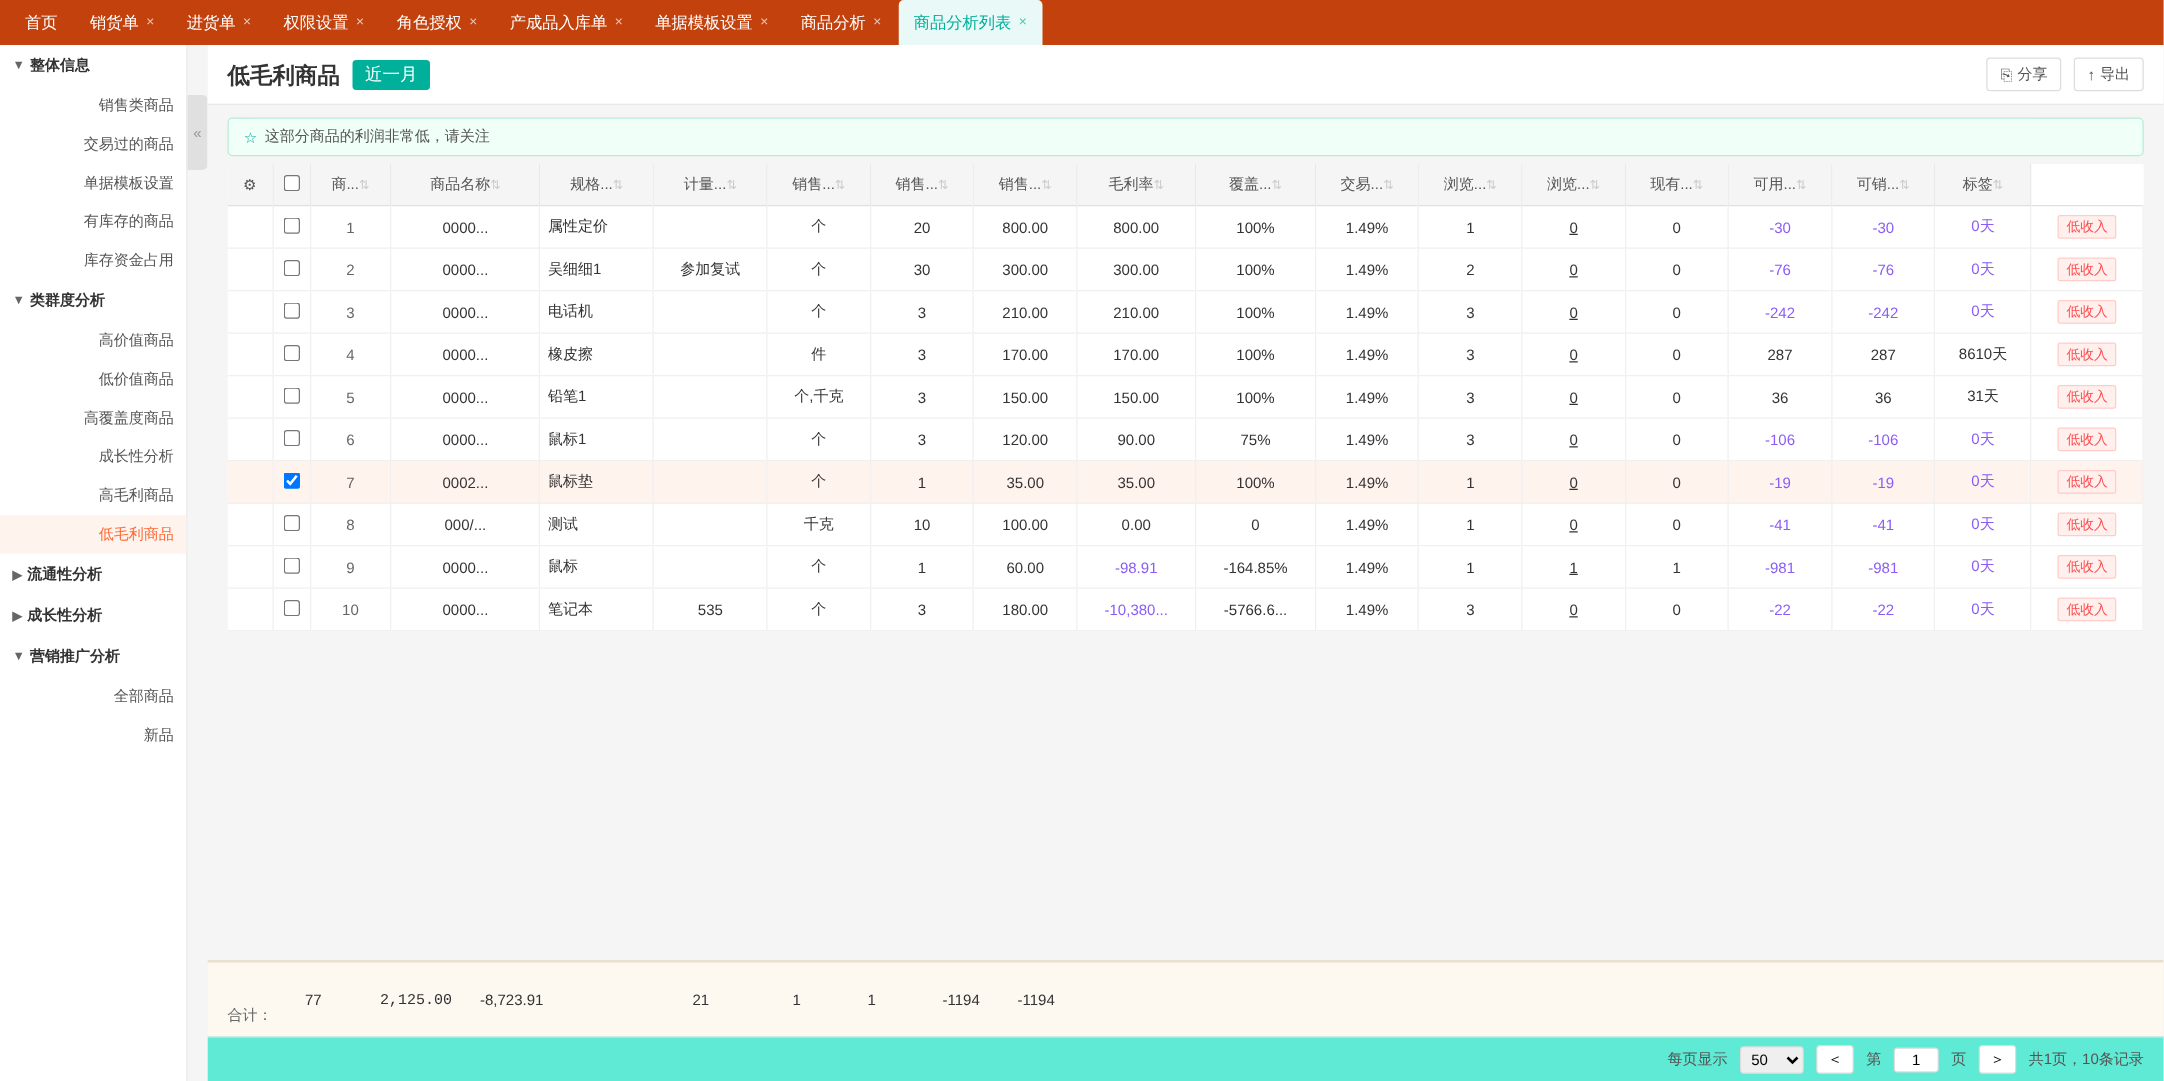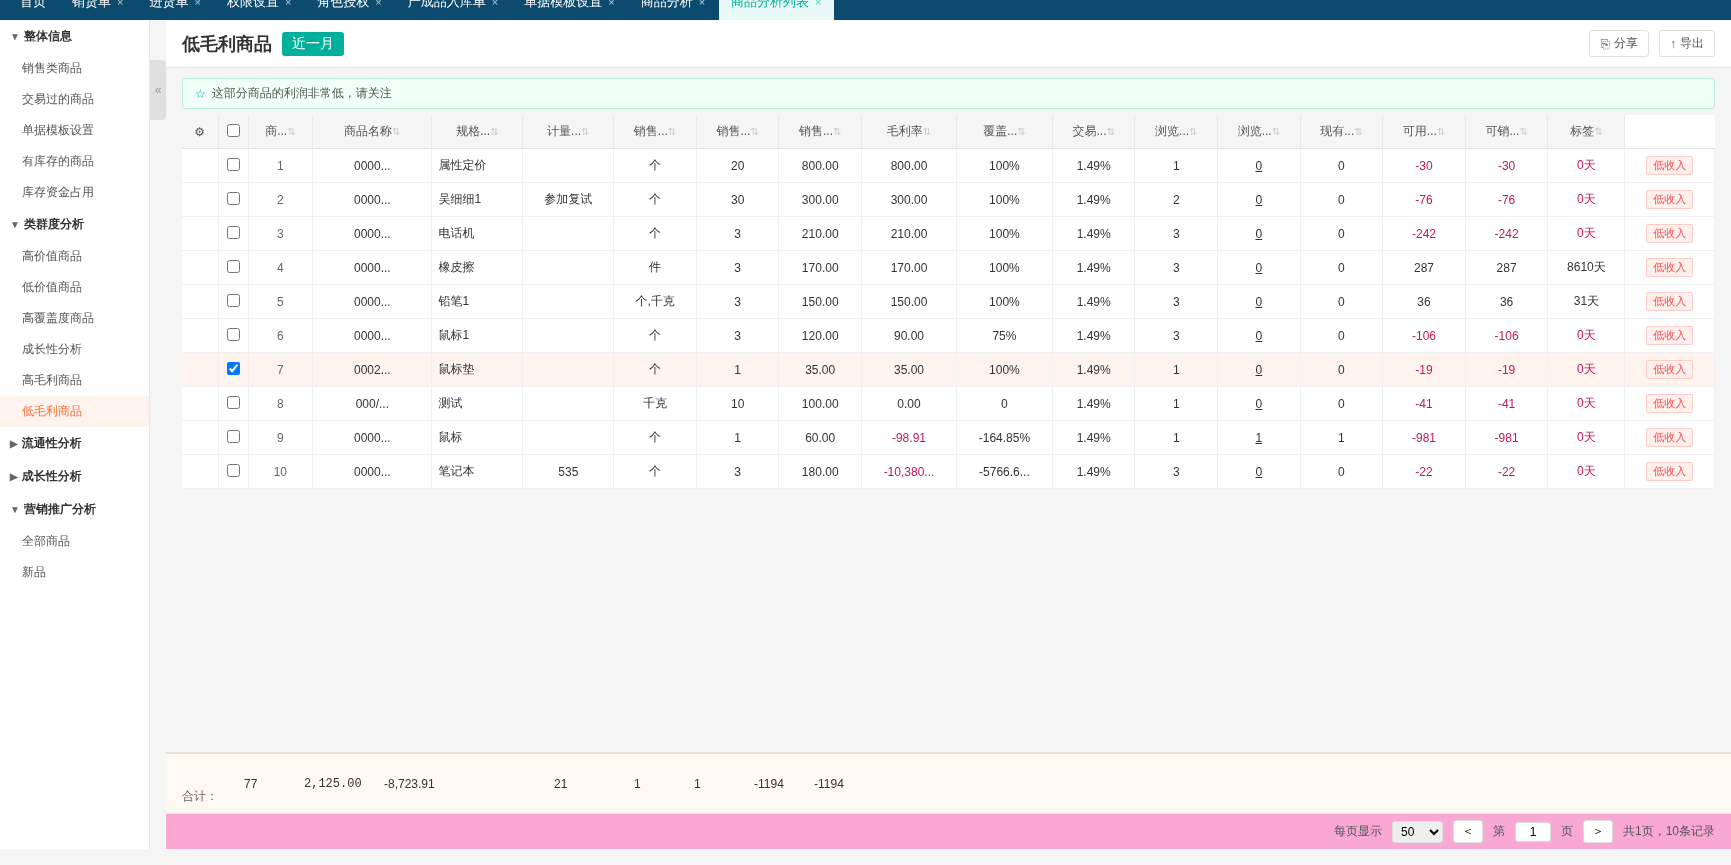--- a/index.html
+++ b/index.html
@@ -1,23 +1,23 @@
 <!DOCTYPE html>
 <html><head>
   <meta charset="utf-8">
   <style>
     * { box-sizing: border-box; margin: 0; padding: 0; }
     body { font-family: 'Microsoft YaHei', Arial, sans-serif; font-size: 12px; background: #f5f5f5; color: #333; overflow: hidden; }
 
     
     .top-nav {
-      background: #0c4a6e;
+      background: #c2410c;
       display: flex;
       align-items: flex-end;
-      height: 20px;
+      height: 36px;
       padding: 0 8px;
       gap: 2px;
     }
     .top-nav .nav-item {
       color: #fff;
       padding: 0 12px;
       height: 36px;
       display: flex;
       align-items: center;
       cursor: pointer;
@@ -51,20 +51,21 @@
       cursor: pointer;
       font-weight: bold;
     }
     .sidebar-group-header .arrow { margin-right: 4px; color: #666; font-size: 10px; }
     .sidebar-item {
       padding: 7px 10px 7px 22px;
       font-size: 12px;
       color: #555;
       cursor: pointer;
       white-space: nowrap;
+      text-align: right;
     }
     .sidebar-item.active { background: #fff3ee; color: #ff6b35; }
 
     
     .content-area {
       flex: 1;
       display: flex;
       flex-direction: column;
       overflow: hidden;
       background: #f5f5f5;
@@ -184,21 +185,21 @@
     }
     tbody td.name-col { text-align: left; }
     .tag-badge {
       display: inline-block;
       padding: 1px 6px;
       border-radius: 2px;
       font-size: 11px;
       text-align: right;
     }
     .tag-low-income { background: #fff0ee; color: #ff4d4f; border: 1px solid #ffccc7; }
-    .text-red { color: #be185d; }
+    .text-red { color: #8b5cf6; }
     .underline { text-decoration: underline; cursor: pointer; }
     .row-num { color: #666; }
 
     
     .table-footer {
       background: #fdf8f0;
       border-top: 2px solid #e8e0d0;
       padding: 8px 16px;
       display: flex;
       align-items: center;
@@ -207,21 +208,21 @@
     .total-label { color: #666; margin-right: 20px; margin-top: 26px; }
     .total-values { display: flex; gap: 0; flex: 1; }
     .total-cell {
       text-align: left;
       padding: 0 6px;
       color: #333;
     }
 
     
     .pagination-bar {
-      background: #f9a8d4;
+      background: #5eead4;
       border-top: 1px solid #e8e8e8;
       padding: 6px 16px;
       display: flex;
       align-items: center;
       justify-content: flex-end;
       gap: 10px;
       font-size: 12px;
       color: #555;
     }
     .pagination-bar select {

